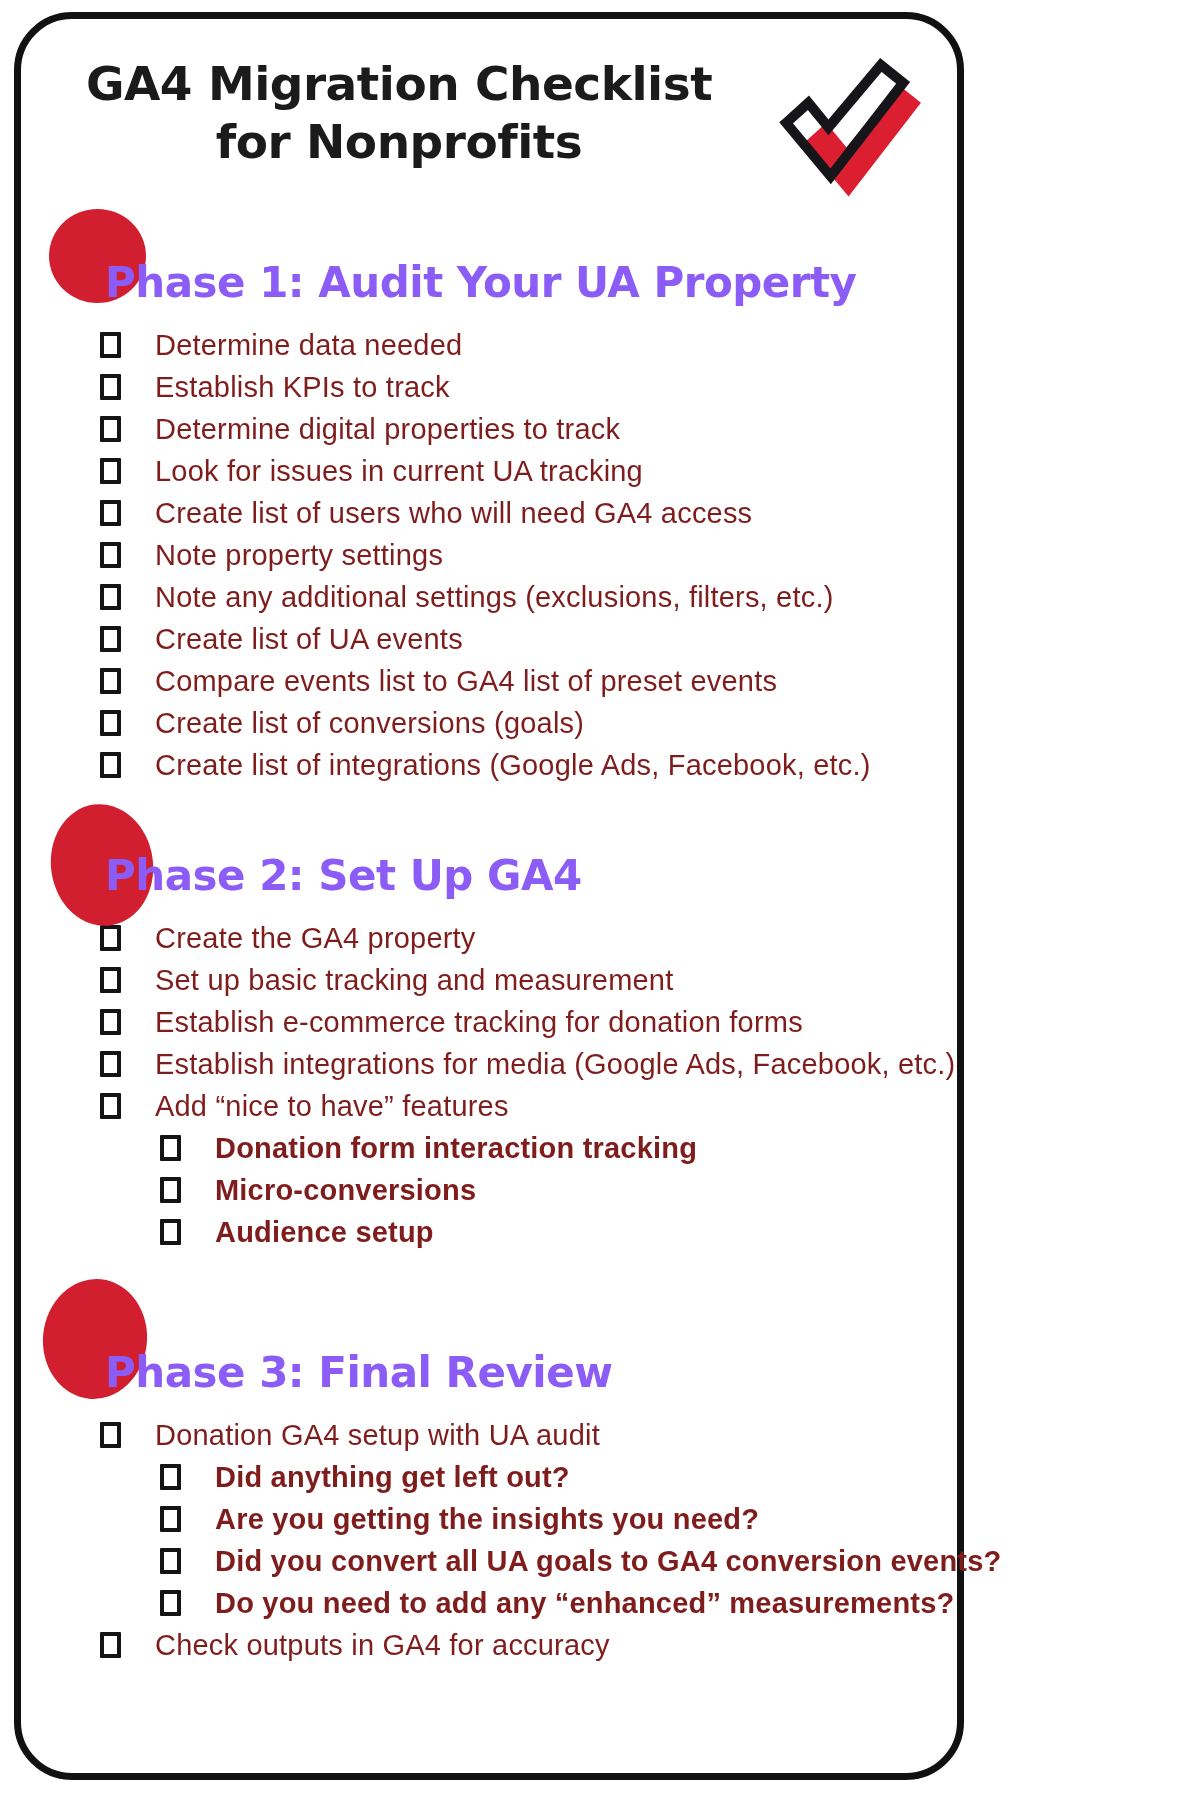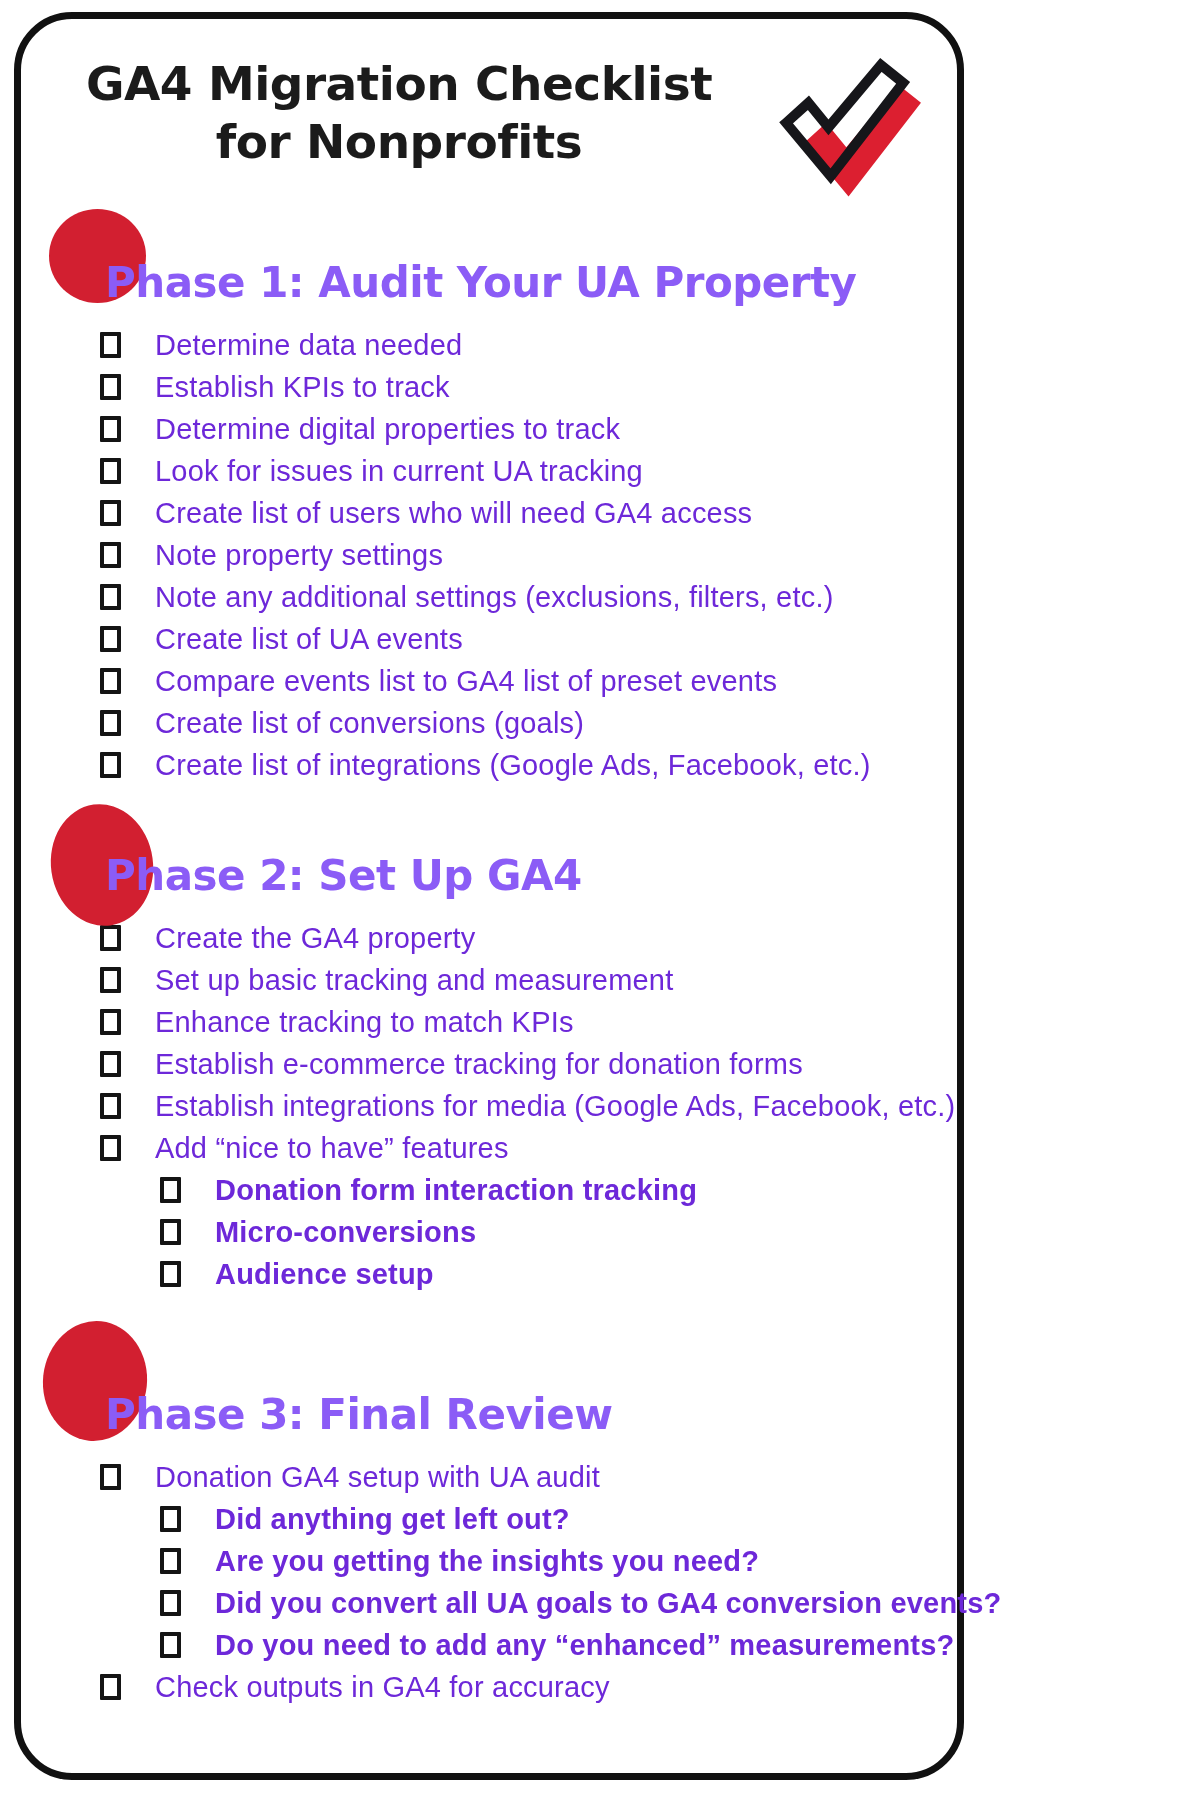--- a/index.html
+++ b/index.html
@@ -29,21 +29,21 @@
     font-weight:800;font-size:42px;line-height:48px;color:#8b5cf6;letter-spacing:-0.5px;
   }
   .list{margin-top:17px;}
   .item{display:flex;align-items:center;min-height:42px;}
   .item.level-1{padding-left:39px;}
   .item.level-2{padding-left:99px;font-weight:bold;}
   .cbx{
     flex:0 0 auto;width:13px;height:18px;border:4px solid #141414;
     border-radius:1px;background:#ffffff;margin-right:34px;
   }
-  .lbl{font-size:29px;line-height:34px;color:#6d28d9;letter-spacing:0.2px;white-space:nowrap;}
+  .lbl{font-size:29px;line-height:34px;color:#7f1d1d;letter-spacing:0.2px;white-space:nowrap;}
 </style>
 </head>
 <body>
 
 <div class="card">
 
   <div class="title-wrap">
     <div class="title">
       <div>GA4 Migration Checklist</div>
       <div>for Nonprofits</div>
@@ -125,24 +125,20 @@
         <div class="item level-1">
           <span class="cbx"></span>
           <span class="lbl">Create the GA4 property</span>
         </div>
 
         <div class="item level-1">
           <span class="cbx"></span>
           <span class="lbl">Set up basic tracking and measurement</span>
         </div>
 
-        <div class="item level-1">
-          <span class="cbx"></span>
-          <span class="lbl">Enhance tracking to match KPIs</span>
-        </div>
 
         <div class="item level-1">
           <span class="cbx"></span>
           <span class="lbl">Establish e-commerce tracking for donation forms</span>
         </div>
 
         <div class="item level-1">
           <span class="cbx"></span>
           <span class="lbl">Establish integrations for media (Google Ads, Facebook, etc.)</span>
         </div>

